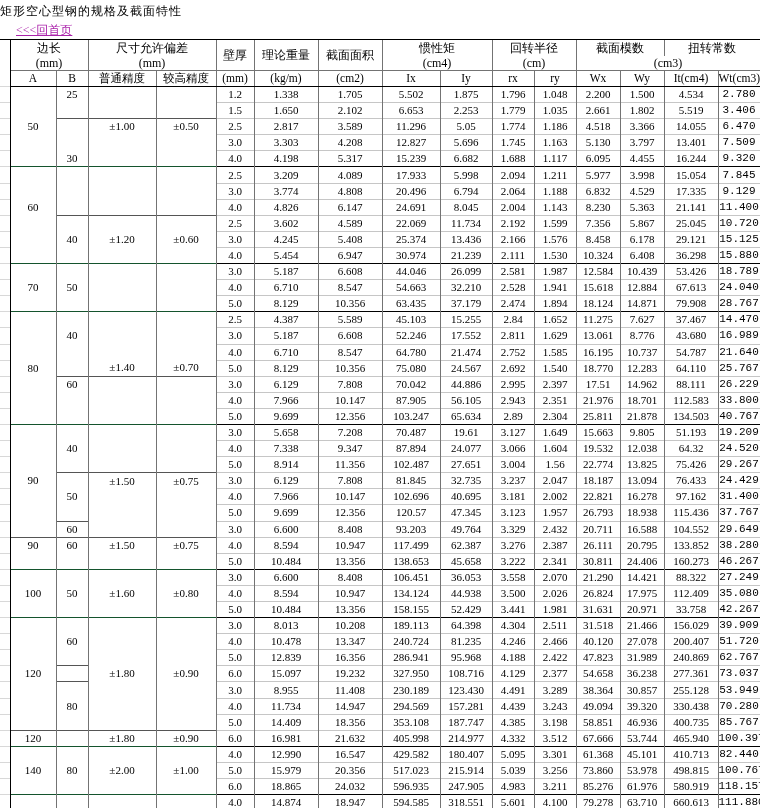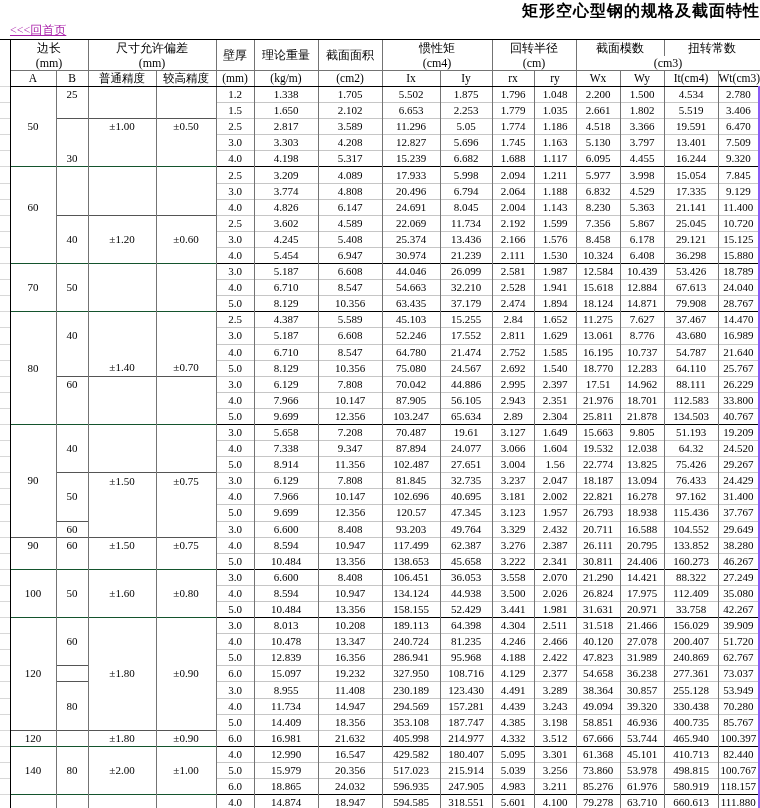--- a/index.html
+++ b/index.html
@@ -1,39 +1,39 @@
 <!DOCTYPE html>
 <html><head>
 <meta charset="utf-8">
 <style>
   html,body{margin:0;padding:0;background:#ffffff;width:760px;height:808px;overflow:hidden;}
   body{font-family:"Liberation Serif","DejaVu Serif",serif;color:#000;}
   table{border-collapse:collapse;table-layout:fixed;width:760px;}
   td,th{padding:0;margin:0;white-space:nowrap;overflow:hidden;font-weight:normal;}
 
   
-  .title-cell{height:22px;text-align:right;font-size:16px;font-weight:bold;letter-spacing:1px;vertical-align:middle;}
-  .link-cell{height:14px;text-align:left;font-size:12px;vertical-align:middle;padding-left:10px;}
+  .title-cell{height:22px;text-align:left;font-size:12px;font-weight:normal;letter-spacing:1px;vertical-align:middle;}
+  .link-cell{height:14px;text-align:left;font-size:12px;vertical-align:middle;padding-left:16px;}
   .link-cell a{text-decoration:underline;cursor:pointer;}
 
   
   thead th{font-size:12px;text-align:center;vertical-align:middle;border-left:1px solid #737373;line-height:13px;}
   thead th:last-child{border-right:1px solid #000;}
   tr.h1 th{height:16px;border-top:1px solid #000;}
   tr.h2 th{height:14px;}
   tr.h3 th{height:15px;border-top:1px solid #737373;border-bottom:1px solid #000;}
   th.gut-h{border:none;border-right:1px solid #000;background:#fff;}
   th.edge-l{border-left:1px solid #000;}
   tr.h3 th{font-size:11.5px;}
 
   
   tbody td{font-size:11px;text-align:center;vertical-align:middle;height:15.1px;line-height:15px;
            border-left:1px solid #737373;border-top:1px solid #c6c6c6;}
   tbody td.c-a{border-left:1px solid #000;}
-  tbody td.c-wt{border-right:4px solid #8b5cf6;}
+  tbody td.c-wt{border-right:1px solid #8b5cf6;font-family:Liberation Mono, monospace;}
   tbody td.merged{border-top:none;}
   tbody td.merged.sub{border-top:1px solid #555;}
   tbody tr.grp td{border-top:1px solid #000;}
   tbody tr.grp td.merged{border-top:1px solid #14532d;margin-left:32px;}
   tbody td.gut{border-left:none;border-top:1px solid #d8d8d8;background:#fff;}
   tbody tr.grp td.gut{border-top:1px solid #d8d8d8;}
   tbody tr:last-child td{border-bottom:1px solid #000;}
   tbody tr:last-child td.gut{border-bottom:1px solid #d8d8d8;}
 </style>
 </head>
@@ -149,21 +149,21 @@
         <td class="c-th merged sub">±0.50</td>
         <td class="c-wall">2.5</td>
         <td class="c-weight">2.817</td>
         <td class="c-area">3.589</td>
         <td class="c-ix">11.296</td>
         <td class="c-iy">5.05</td>
         <td class="c-rx">1.774</td>
         <td class="c-ry">1.186</td>
         <td class="c-wx">4.518</td>
         <td class="c-wy">3.366</td>
-        <td class="c-it">19.591</td>
+        <td class="c-it">14.055</td>
         <td class="c-wt">6.470</td>
       </tr>
       <tr>
         <td class="gut"></td>
         <td class="c-a merged"></td>
         <td class="c-b merged"></td>
         <td class="c-tn merged"></td>
         <td class="c-th merged"></td>
         <td class="c-wall">3.0</td>
         <td class="c-weight">3.303</td>

